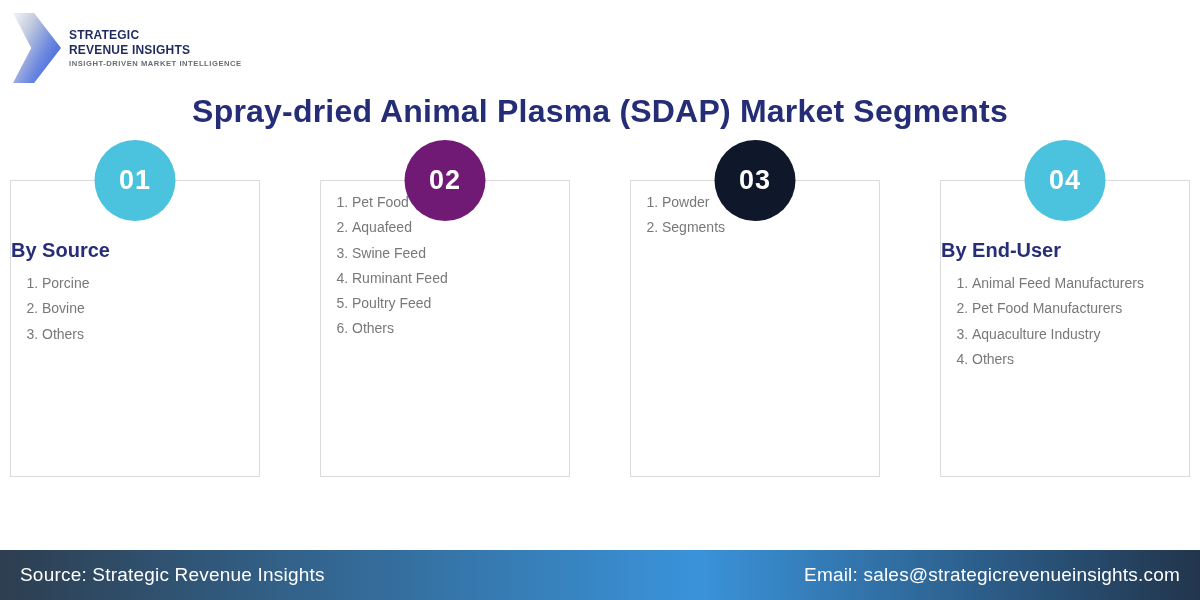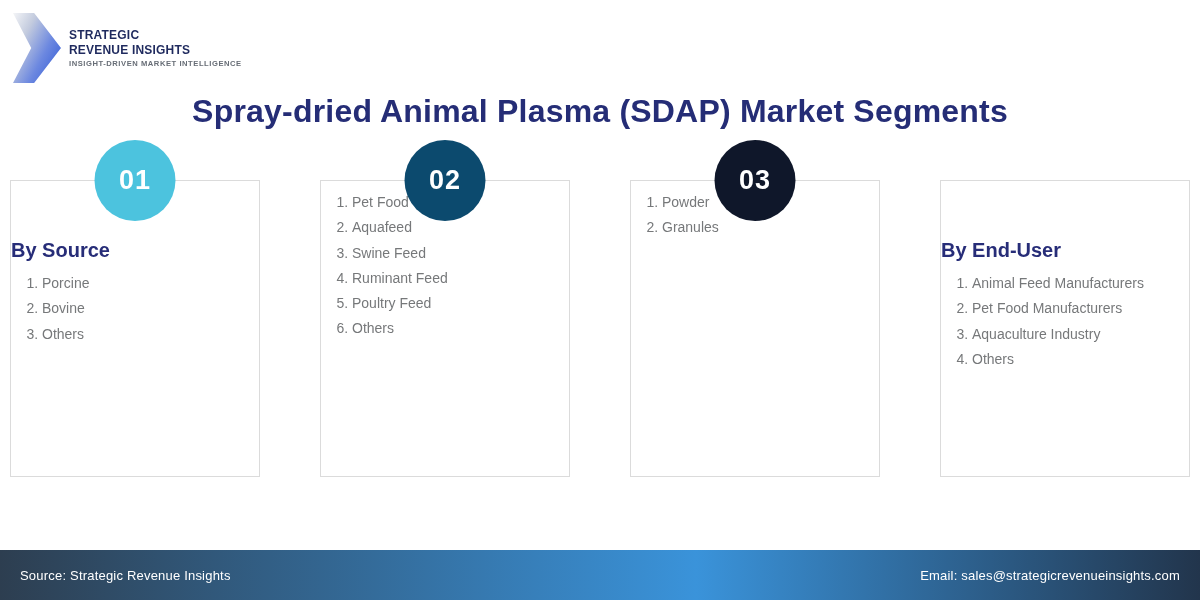--- a/index.html
+++ b/index.html
@@ -74,21 +74,21 @@
   }
 
   
   .footer-bar {
     position: absolute; left: 0; bottom: 0;
     width: 1200px; height: 50px;
     background: linear-gradient(90deg, #2d3e50 0%, #3a93da 58%, #22354c 100%);
     display: flex; align-items: center; justify-content: space-between;
     padding: 0 20px;
   }
-  .footer-text { color: #ffffff; font-size: 13px; font-weight: 400; letter-spacing: 0.2px; }
+  .footer-text { color: #ffffff; font-size: 19px; font-weight: 400; letter-spacing: 0.2px; }
 </style>
 </head>
 <body>
 
 <div class="page">
 
   <div class="logo-group">
     <div class="chevron-icon"></div>
     <div class="logo-text">
       <div class="brand-line">STRATEGIC</div>
@@ -106,44 +106,47 @@
       </div>
       <h2 class="card-heading">By Source</h2>
       <ol class="card-list">
           <li>Porcine</li>
           <li>Bovine</li>
           <li>Others</li>
         </ol>
     </div>
 
     <div class="card">
-      <div class="badge" style="background: #0c4a6e;">
+      <div class="badge" style="background: #701a75;">
         <span class="badge-num">02</span>
       </div>
       <ol class="card-list">
           <li>Pet Food</li>
           <li>Aquafeed</li>
           <li>Swine Feed</li>
           <li>Ruminant Feed</li>
           <li>Poultry Feed</li>
           <li>Others</li>
         </ol>
     </div>
 
     <div class="card">
       <div class="badge" style="background: #0f172a;">
         <span class="badge-num">03</span>
       </div>
       <ol class="card-list">
           <li>Powder</li>
-          <li>Granules</li>
+          <li>Segments</li>
         </ol>
     </div>
 
     <div class="card">
+      <div class="badge" style="background: rgb(76, 195, 222);">
+        <span class="badge-num">04</span>
+      </div>
       <h2 class="card-heading">By End-User</h2>
       <ol class="card-list">
           <li>Animal Feed Manufacturers</li>
           <li>Pet Food Manufacturers</li>
           <li>Aquaculture Industry</li>
           <li>Others</li>
         </ol>
     </div>
   </div>
 

